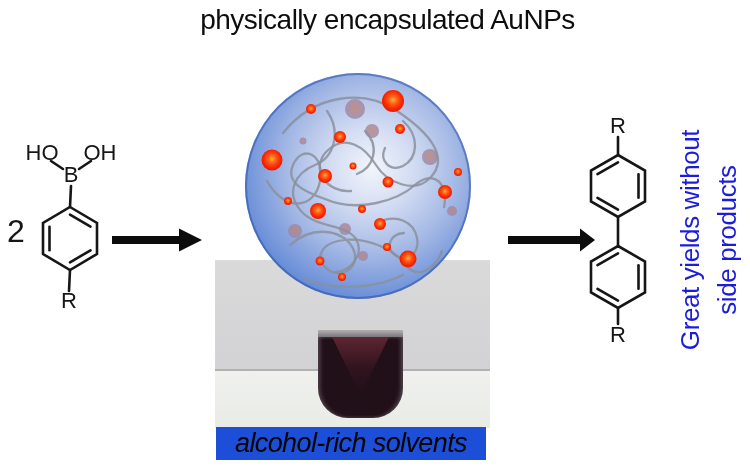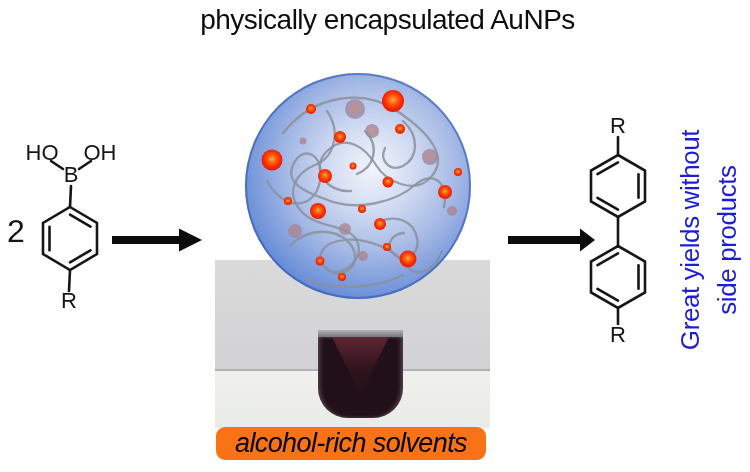--- a/index.html
+++ b/index.html
@@ -36,22 +36,22 @@
     clip-path:polygon(6% 0,94% 0,50% 100%);
     background:linear-gradient(180deg,rgba(96,38,52,.95) 0%,rgba(58,22,32,.55) 55%,rgba(40,16,24,0) 95%);}
   
   .sphere{position:absolute;left:245px;top:73px;width:226px;height:226px;border-radius:50%;z-index:2;
     background:radial-gradient(circle at 56% 42%,#f2f5fb 0%,#d4ddf3 22%,#a9bce6 45%,#6f92d9 70%,#4372cb 88%,#3260bd 97%,#2c57b2 100%);
     box-shadow:inset 0 0 0 2px rgba(40,80,170,.55);}
   .sphere svg{position:absolute;left:0;top:0;width:226px;height:226px;}
   .chain{stroke:#8a909c;stroke-width:2.3;fill:none;stroke-linecap:round;opacity:.85;}
   
   .caption{position:absolute;left:216px;top:427px;width:270px;height:33px;z-index:6;
-    background:#f97316;display:flex;align-items:center;justify-content:center;
-    font-style:italic;font-size:27px;letter-spacing:-0.6px;color:#050505;white-space:nowrap;border-radius:9px;}
+    background:#1d4ed8;display:flex;align-items:center;justify-content:center;
+    font-style:italic;font-size:27px;letter-spacing:-0.6px;color:#050505;white-space:nowrap;}
   
   .note{position:absolute;left:565px;top:202px;width:290px;height:76px;z-index:6;
     transform:rotate(-90deg);transform-origin:center;
     text-align:center;font-size:26px;line-height:37px;letter-spacing:-0.4px;
     color:#1c1cdd;white-space:nowrap;}
 </style>
 </head>
 <body>
 
 <div class="canvas">

